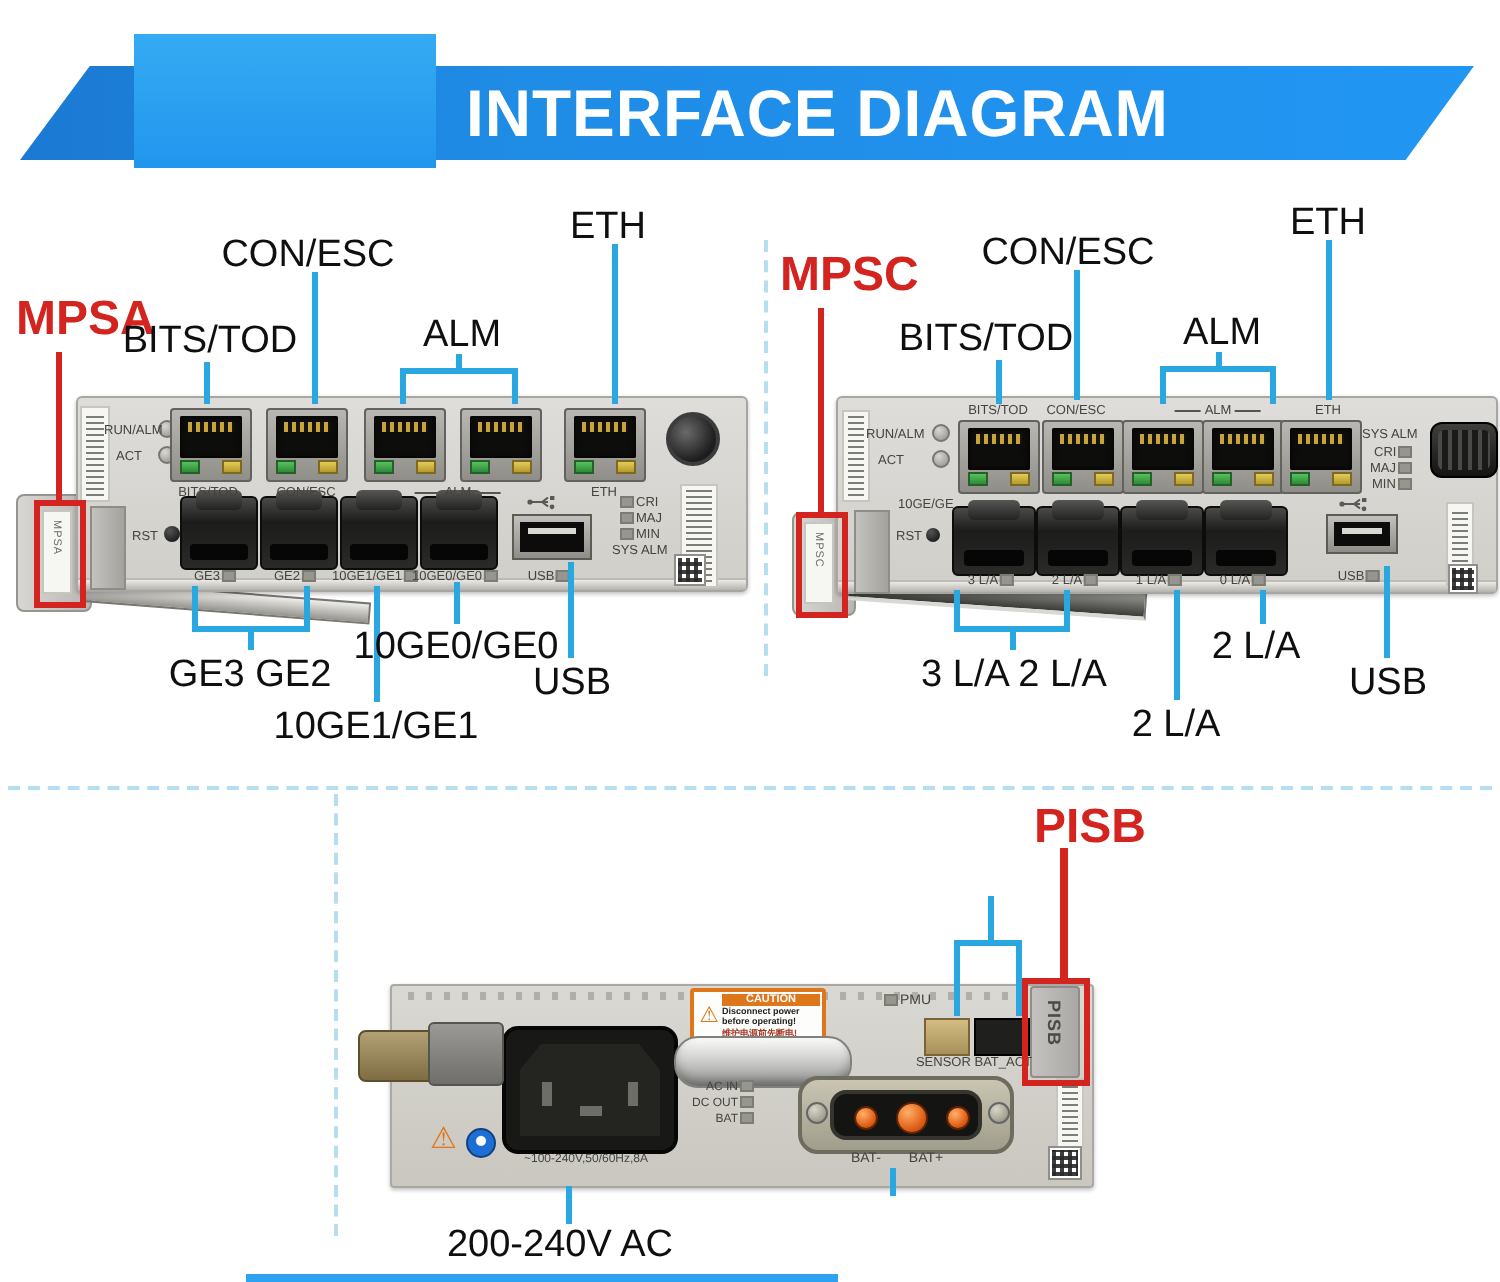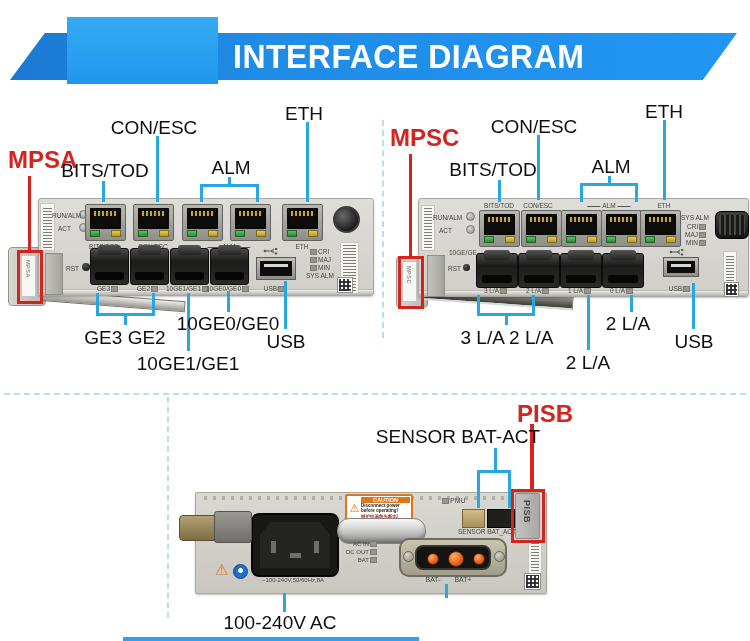--- a/index.html
+++ b/index.html
@@ -343,21 +343,20 @@
   <div class="cl" style="left:507px;top:327px;">3 L/A 2 L/A</div>
   <div class="cv" style="left:587px;top:295px;height:55px;"></div>
   <div class="cl" style="left:588px;top:352px;">2 L/A</div>
   <div class="cv" style="left:630px;top:295px;height:17px;"></div>
   <div class="cl" style="left:628px;top:313px;">2 L/A</div>
   <div class="cv" style="left:692px;top:283px;height:46px;"></div>
   <div class="cl" style="left:694px;top:331px;">USB</div>
 
   <div class="name" style="left:517px;top:400px;">PISB</div>
   <div class="rv" style="left:530px;top:424px;height:67px;width:4px;"></div>
-  <div class="cl" style="left:458px;top:426px;">SENSOR BAT-ACT</div>
   <div class="cv" style="left:494px;top:448px;height:22px;"></div>
   <div class="ch" style="left:477px;top:470px;width:34px;"></div>
   <div class="cv" style="left:477px;top:470px;height:38px;"></div>
   <div class="cv" style="left:508px;top:470px;height:38px;"></div>
 
   <div class="module">
     <div class="vents" style="left:8px;top:3px;width:334px;"></div>
     <div class="acinlet" style="left:55px;top:20px;width:84px;height:60px;">
       <div class="acface"></div>
       <div class="acpin" style="left:18px;top:26px;width:5px;height:12px;"></div>
@@ -412,16 +411,16 @@
       </div>
     <div class="qr" style="left:328px;top:80px;width:15px;height:15px;"></div>
   </div>
 
   <div style="position:absolute;left:179px;top:515px;width:42px;height:24px;background:linear-gradient(180deg,#b3a176,#7e6c42);border:1px solid #5d4e2c;border-radius:4px;z-index:3;"></div>
   <div style="position:absolute;left:214px;top:511px;width:36px;height:30px;background:linear-gradient(180deg,#9a9995,#6f6e6a);border:1px solid #55544f;border-radius:3px;z-index:3;"></div>
 
   <div class="redbox" style="left:511px;top:489px;width:28px;height:48px;"></div>
 
   <div class="cv" style="left:283px;top:593px;height:19px;"></div>
-  <div class="cl" style="left:280px;top:612px;">100-240V AC</div>
+  <div class="cl" style="left:280px;top:612px;">200-240V AC</div>
   <div class="cv" style="left:445px;top:584px;height:14px;"></div>
 
 </div>
 
 </body></html>

